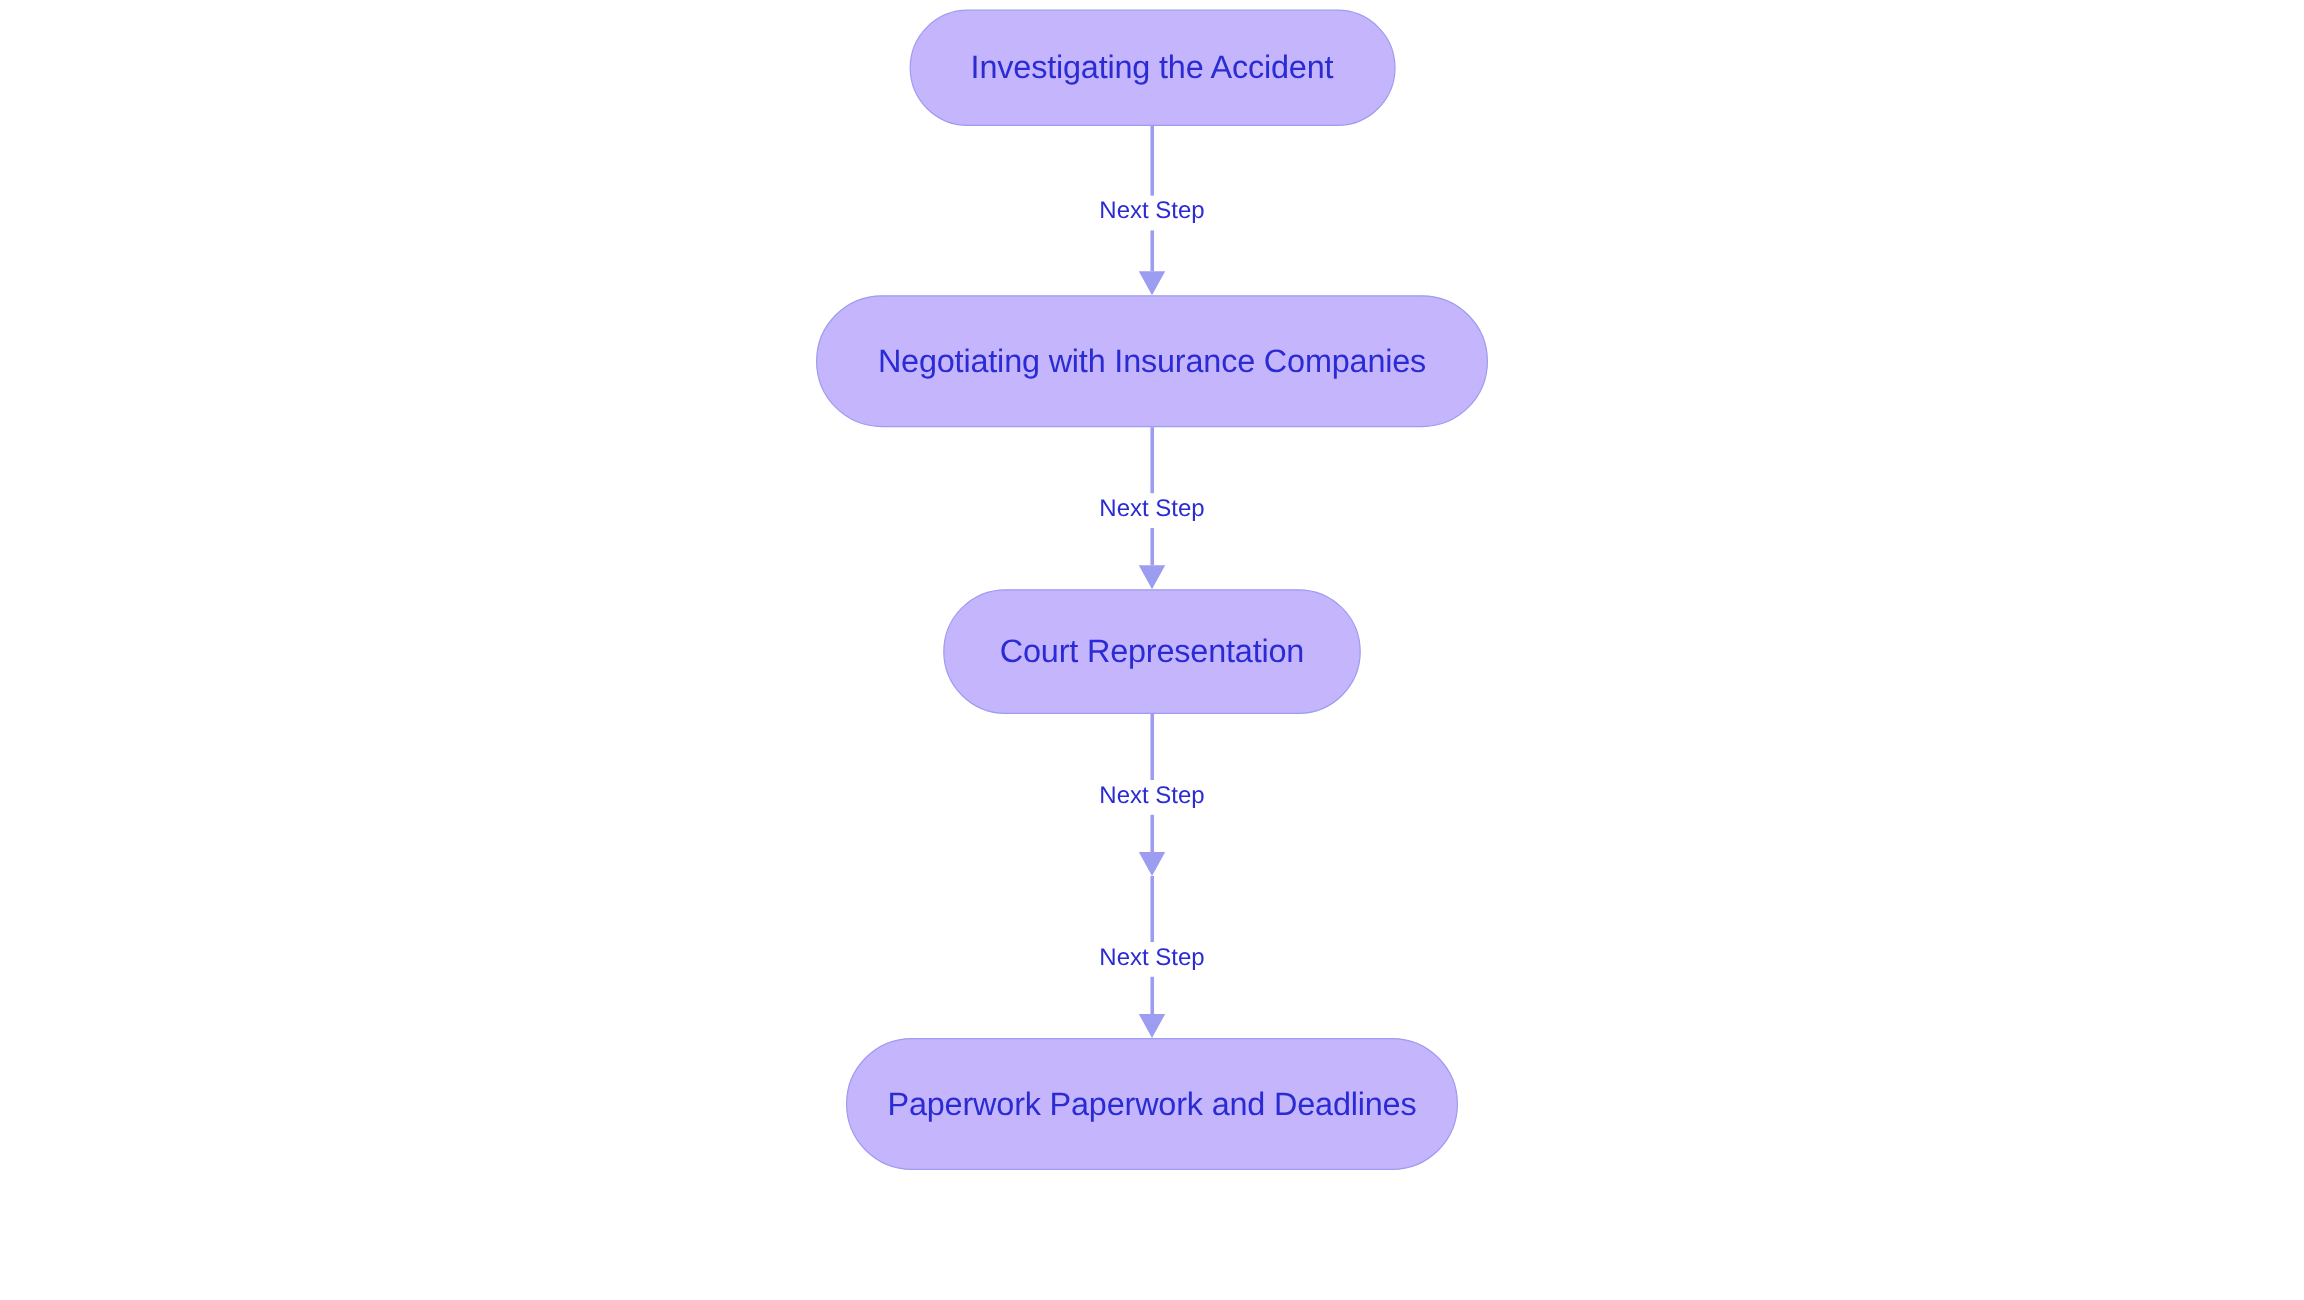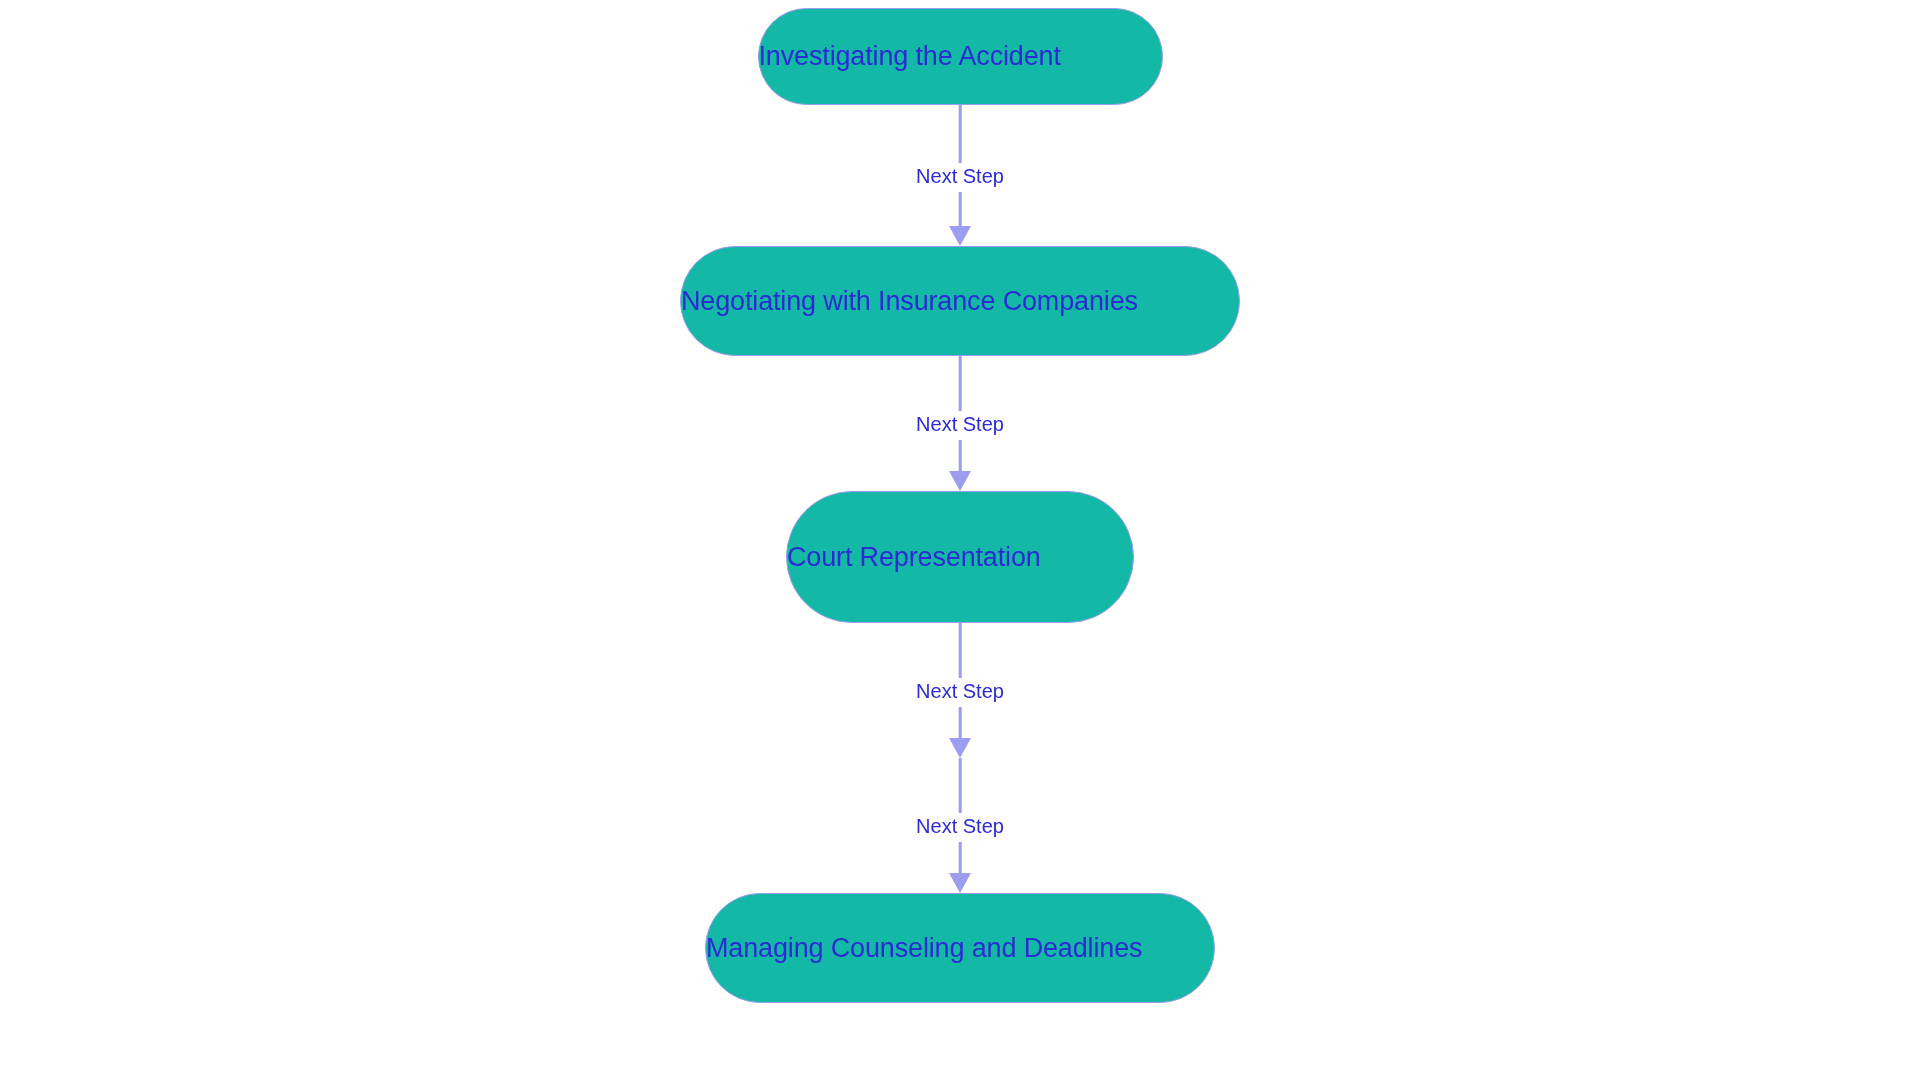--- a/index.html
+++ b/index.html
@@ -20,42 +20,42 @@
     height: 1083px;
     background: #ffffff;
     display: flex;
     flex-direction: column;
     align-items: center;
   }
 
   
   .node {
     box-sizing: border-box;
-    background: #14b8a6;
+    background: #c4b5fd;
     border: 1.6px solid #9c9cf0;
     border-radius: 999px;
     display: flex;
     align-items: center;
-    justify-content: flex-start;
+    justify-content: center;
     flex: none;
   }
   .node-label {
     color: #2b2bd4;
     font-family: "Liberation Sans", sans-serif;
     font-size: 27px;
     line-height: 1;
     letter-spacing: -0.15px;
     white-space: nowrap;
     user-select: none;
   }
 
   
   .node-0 { width: 405px; height: 97px; margin-top: 8px; }
   .node-1 { width: 560px; height: 110px; }
-  .node-2 { width: 348px; height: 132px; }
+  .node-2 { width: 348px; height: 104px; }
   .node-3 { width: 213px; height: 100px; }
   .node-4 { width: 510px; height: 110px; }
 
   
   .connector {
     position: relative;
     width: 240px;
     display: flex;
     flex-direction: column;
     align-items: center;
@@ -143,16 +143,16 @@
 
 
   <div class="connector conn-3">
     <div class="conn-line conn-line-top"></div>
     <div class="conn-label">Next Step</div>
     <div class="conn-line conn-line-bottom"></div>
     <div class="conn-arrow"></div>
   </div>
 
   <div class="node node-4">
-    <span class="node-label">Managing Counseling and Deadlines</span>
+    <span class="node-label">Paperwork Paperwork and Deadlines</span>
   </div>
 
 </div>
 
 </body></html>

